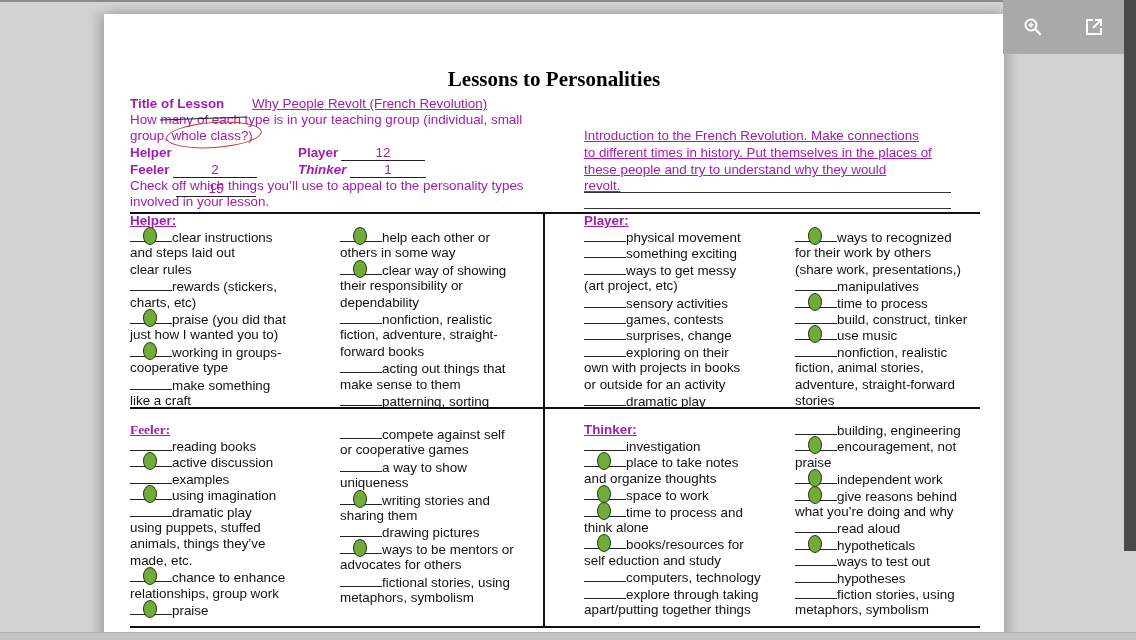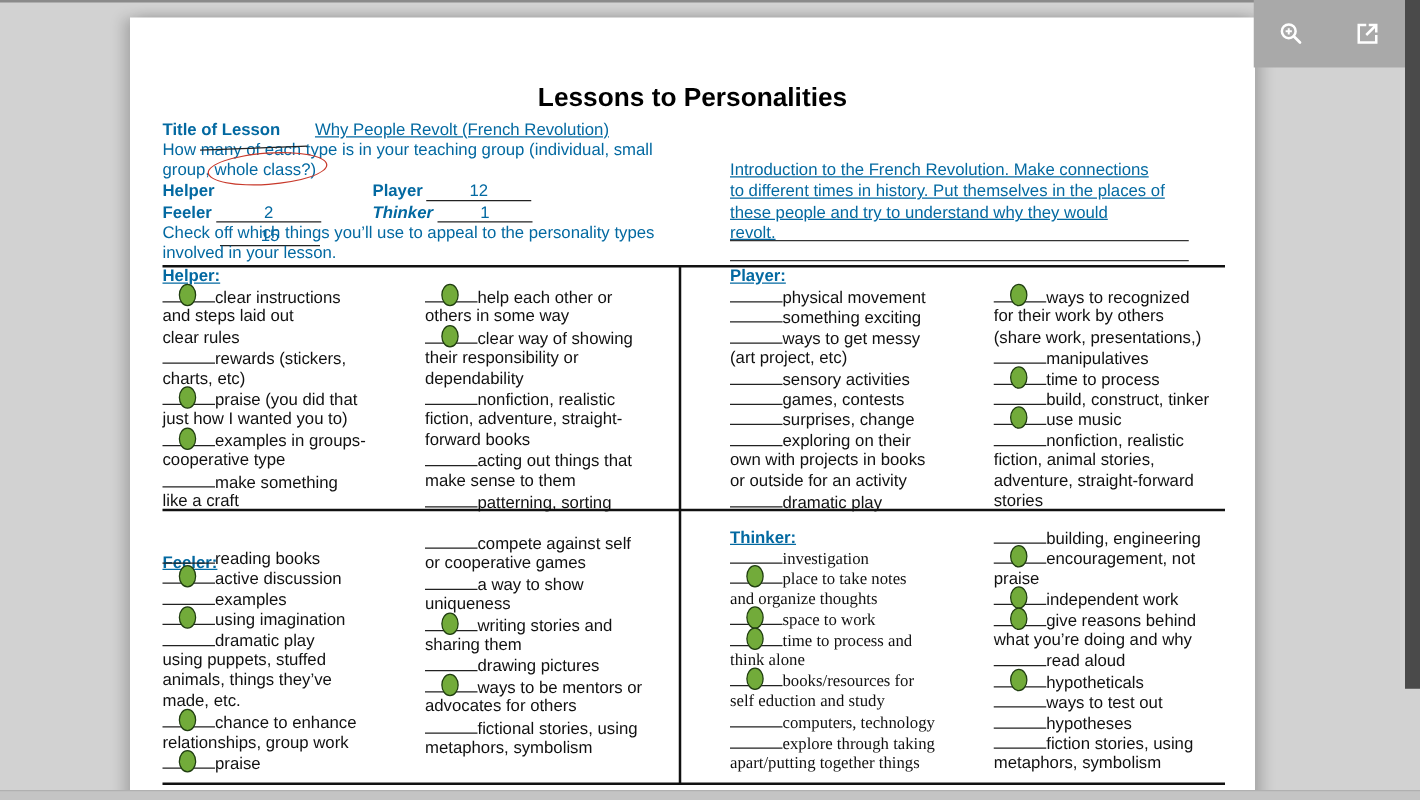--- a/index.html
+++ b/index.html
@@ -22,23 +22,23 @@
     background:#a9a9a9; display:flex; align-items:center; justify-content:space-around;
   }
   .tb-btn { width:40px; height:40px; display:flex; align-items:center; justify-content:center; cursor:pointer; }
   .tb-btn svg { display:block; }
 
   .title {
     position:absolute; left:0; width:900px; text-align:center;
     font-weight:bold; font-size:21px; color:#000; line-height:26px;
   }
   .t1 { top:26px; }
-  .t2 { top:52px; }
-
-  .txt { position:absolute; font-size:13.4px; color:#0369a1; line-height:16.4px; white-space:nowrap; }
+  .t2 { top:52px;font-family:Liberation Serif, serif; }
+
+  .txt { position:absolute; font-size:13.4px; color:#a21caf; line-height:16.4px; white-space:nowrap; }
   .b { font-weight:bold; }
   .u { text-decoration:underline; }
   .hline { position:absolute; height:2px; background:#111; }
   .vline { position:absolute; width:2px; background:#111; }
   .thin { position:absolute; height:1px; background:#333; }
 
   .dot {
     position:absolute; width:14px; height:18px; border-radius:50%;
     background:#72ab3a; border:1.2px solid #1f3d10; box-sizing:border-box;
   }
@@ -90,32 +90,32 @@
   <div class="thin" style="left:480px;top:178px;width:367px;"></div>
   <div class="thin" style="left:480px;top:194px;width:367px;"></div>
 
   <div class="hline" style="left:26px;top:198px;width:850px;"></div>
   <div class="hline" style="left:26px;top:393px;width:850px;"></div>
   <div class="hline" style="left:26px;top:612px;width:850px;"></div>
   <div class="vline" style="left:439px;top:198px;height:416px;"></div>
 
   <div class="txt b u" style="left:26px;top:199px;">Helper:</div>
   <div class="txt b u" style="left:480px;top:199px;">Player:</div>
-  <div class="txt b u" style="left:26px;top:428px;">Feeler:</div>
+  <div class="txt b u" style="left:26px;top:408px;font-family:Liberation Serif, serif;">Feeler:</div>
   <div class="txt b u" style="left:480px;top:408px;">Thinker:</div>
 
   <div class="col" style="left:26px;top:215px;">
       <div class="line"><span class="bl"></span><span class="dot" style="left: 13px; top: -2px; background: rgb(114, 171, 58);"></span><span>clear instructions</span></div>
       <div class="line"><span>and steps laid out</span></div>
       <div class="line"><span>clear rules</span></div>
       <div class="line"><span class="bl"></span><span>rewards (stickers,</span></div>
       <div class="line"><span>charts, etc)</span></div>
       <div class="line"><span class="bl"></span><span class="dot" style="left: 13px; top: -2px; background: rgb(114, 171, 58);"></span><span>praise (you did that</span></div>
       <div class="line"><span>just how I wanted you to)</span></div>
-      <div class="line"><span class="bl"></span><span class="dot" style="left: 13px; top: -2px; background: rgb(114, 171, 58);"></span><span>examples in groups-</span></div>
+      <div class="line"><span class="bl"></span><span class="dot" style="left: 13px; top: -2px; background: rgb(114, 171, 58);"></span><span>working in groups-</span></div>
       <div class="line"><span>cooperative type</span></div>
       <div class="line"><span class="bl"></span><span>make something</span></div>
       <div class="line"><span>like a craft</span></div>
     </div>
   <div class="col" style="left:236px;top:215px;">
       <div class="line"><span class="bl"></span><span class="dot" style="left: 13px; top: -2px; background: rgb(114, 171, 58);"></span><span>help each other or</span></div>
       <div class="line"><span>others in some way</span></div>
       <div class="line"><span class="bl"></span><span class="dot" style="left: 13px; top: -2px; background: rgb(114, 171, 58);"></span><span>clear way of showing</span></div>
       <div class="line"><span>their responsibility or</span></div>
       <div class="line"><span>dependability</span></div>
@@ -171,21 +171,21 @@
       <div class="line"><span class="bl"></span><span>a way to show</span></div>
       <div class="line"><span>uniqueness</span></div>
       <div class="line"><span class="bl"></span><span class="dot" style="left: 13px; top: -2px; background: rgb(114, 171, 58);"></span><span>writing stories and</span></div>
       <div class="line"><span>sharing them</span></div>
       <div class="line"><span class="bl"></span><span>drawing pictures</span></div>
       <div class="line"><span class="bl"></span><span class="dot" style="left: 13px; top: -2px; background: rgb(114, 171, 58);"></span><span>ways to be mentors or</span></div>
       <div class="line"><span>advocates for others</span></div>
       <div class="line"><span class="bl"></span><span>fictional stories, using</span></div>
       <div class="line"><span>metaphors, symbolism</span></div>
     </div>
-  <div class="col" style="left:480px;top:424px;font-family:Liberation Serif, serif;">
+  <div class="col" style="left:480px;top:424px;">
       <div class="line"><span class="bl"></span><span>investigation</span></div>
       <div class="line"><span class="bl"></span><span class="dot" style="left: 13px; top: -2px; background: rgb(114, 171, 58);"></span><span>place to take notes</span></div>
       <div class="line"><span>and organize thoughts</span></div>
       <div class="line"><span class="bl"></span><span class="dot" style="left: 13px; top: -2px; background: rgb(114, 171, 58);"></span><span>space to work</span></div>
       <div class="line"><span class="bl"></span><span class="dot" style="left: 13px; top: -2px; background: rgb(114, 171, 58);"></span><span>time to process  and</span></div>
       <div class="line"><span>think alone</span></div>
       <div class="line"><span class="bl"></span><span class="dot" style="left: 13px; top: -2px; background: rgb(114, 171, 58);"></span><span>books/resources for</span></div>
       <div class="line"><span>self eduction and study</span></div>
       <div class="line"><span class="bl"></span><span>computers, technology</span></div>
       <div class="line"><span class="bl"></span><span>explore through taking</span></div>

